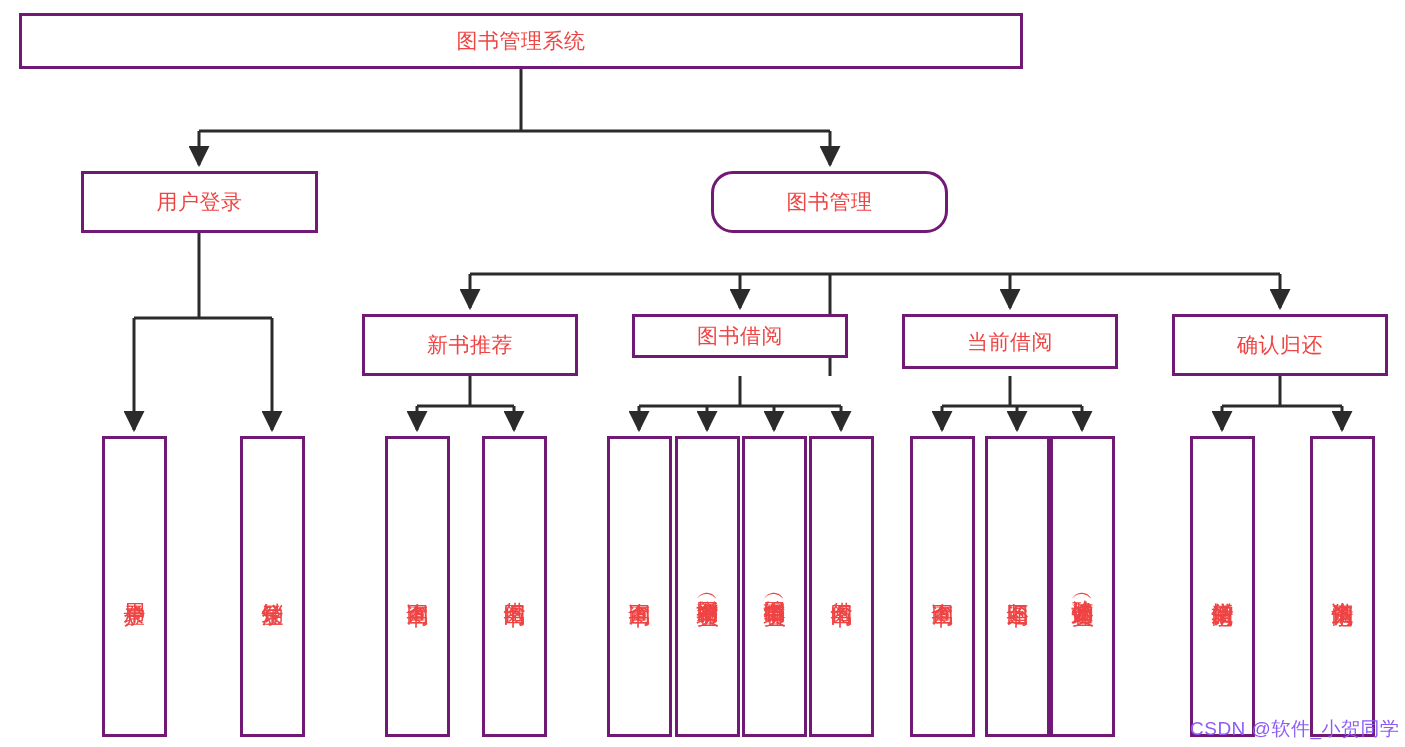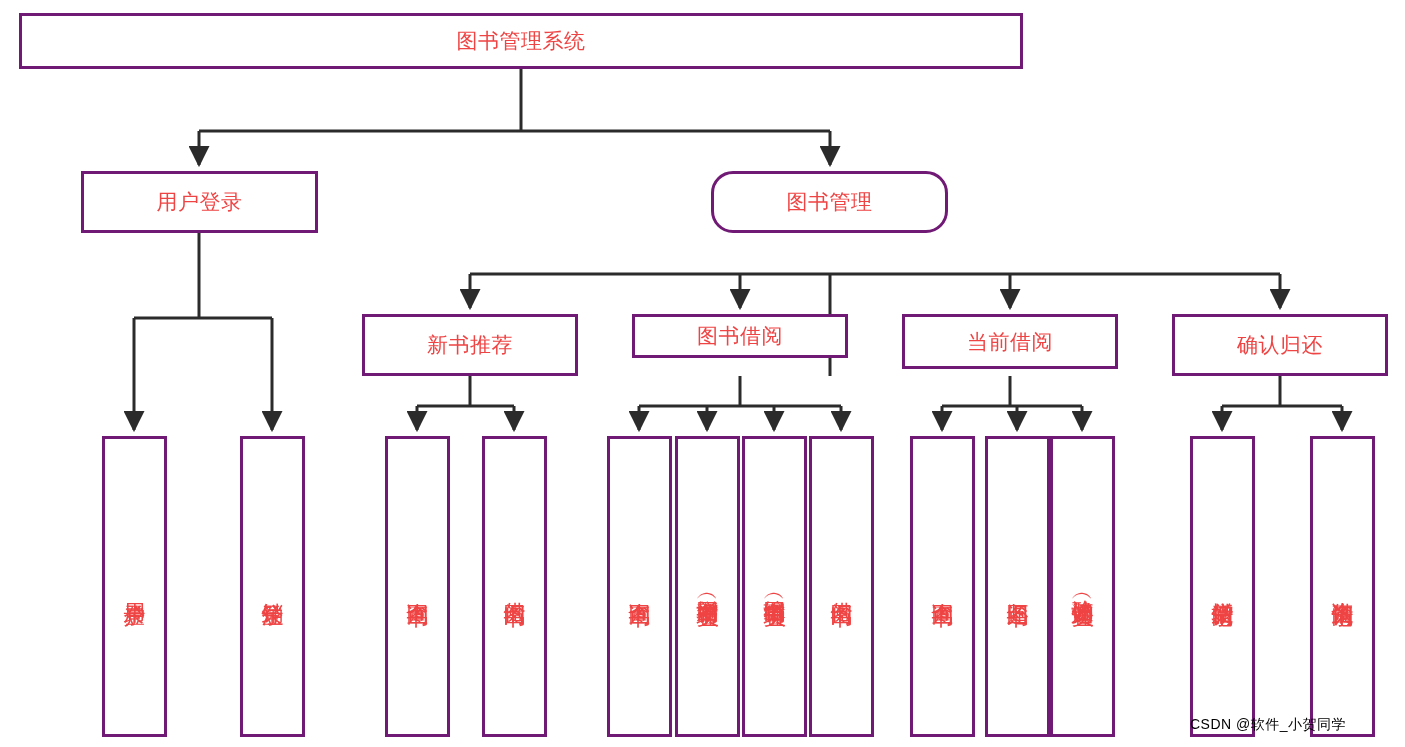--- a/index.html
+++ b/index.html
@@ -54,22 +54,22 @@
   .node.vert .label {
     writing-mode: vertical-rl;
     text-orientation: upright;
     font-size: 22px;
     line-height: 1.18;
     letter-spacing: 1px;
     max-height: 100%;
   }
   .watermark {
     position: absolute;
-    color: #000000;
-    font-size: 14px;
+    color: #8b5cf6;
+    font-size: 19px;
     white-space: nowrap;
     z-index: 3;
     letter-spacing: 0.5px;
   }
 </style>
 </head>
 <body>
 
 <div id="stage">
 

